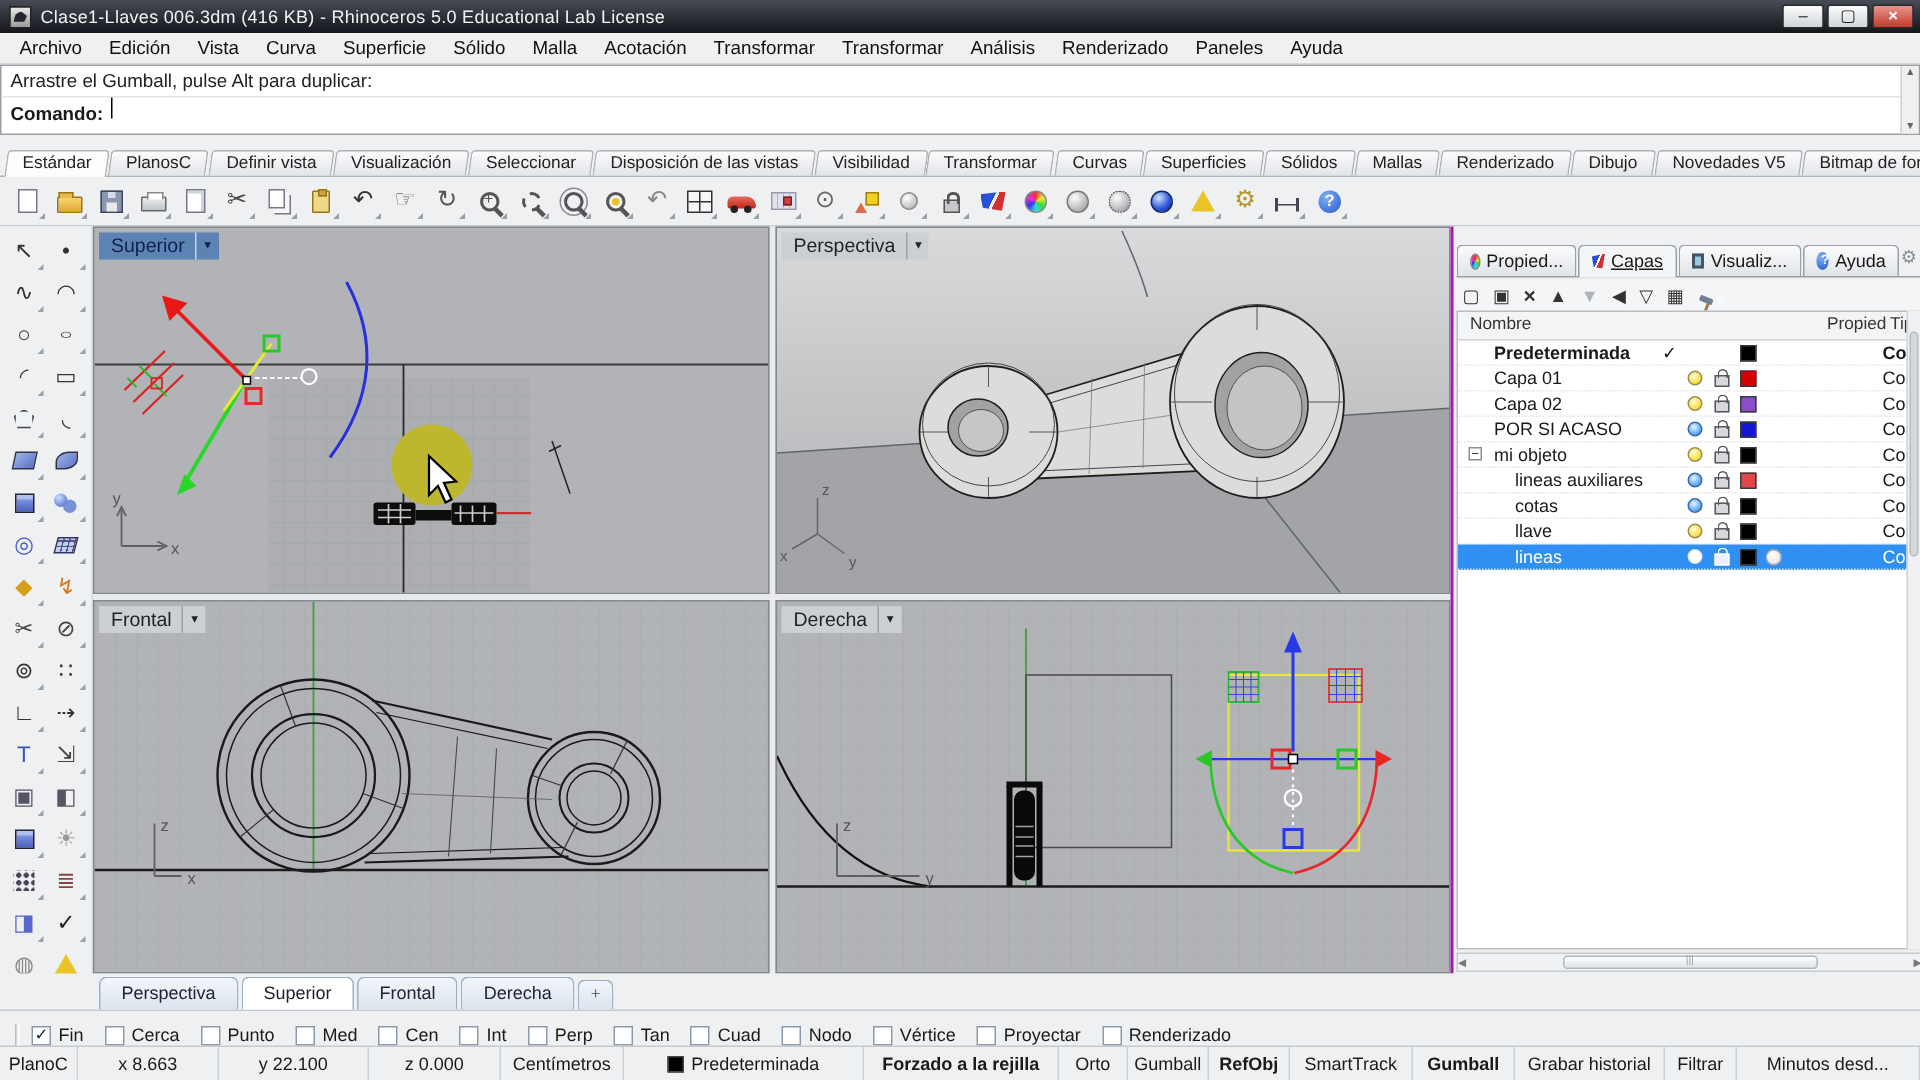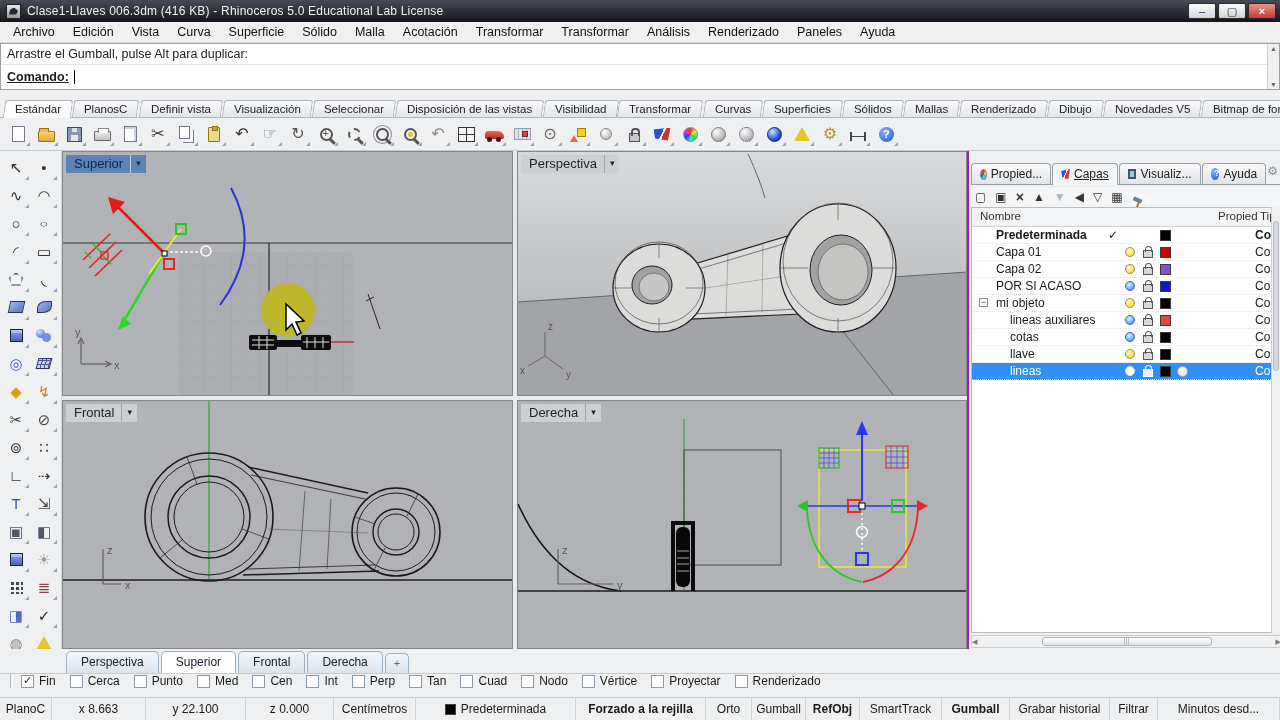--- a/index.html
+++ b/index.html
@@ -21,21 +21,21 @@
   .winbtn.close{background:linear-gradient(#e8948c,#c23b2e);color:#fff;font-weight:bold;}
 
   
   .menubar{position:absolute;left:0;top:22px;width:1280px;height:21px;background:#f0f0f0;
     border-bottom:1px solid #d8d8d8;display:flex;align-items:center;padding-left:4px;}
   .menu-item{padding:2px 9px;font-size:12.5px;color:#111;}
 
   
   .cmdwrap{position:absolute;left:0;top:43px;width:1280px;height:47px;background:#fff;border:1px solid #9aa0a6;}
   .cmdhist{height:21px;line-height:20px;padding-left:6px;border-bottom:1px solid #e4e4e4;font-size:12.5px;color:#222;}
-  .cmdline{height:24px;line-height:23px;padding-left:6px;font-size:12.5px;display:flex;align-items:center;text-decoration:underline;}
+  .cmdline{height:24px;line-height:23px;padding-left:6px;font-size:12.5px;display:flex;}
   .cmdline b{font-weight:700;margin-right:3px;}
   .caret{display:inline-block;width:1px;height:14px;background:#000;margin-left:2px;}
   .cmdscroll{position:absolute;right:1px;top:44px;width:12px;height:45px;background:#f0f0f0;border-left:1px solid #cfcfcf;
     display:flex;flex-direction:column;justify-content:space-between;align-items:center;font-size:7px;color:#666;padding:1px 0;}
 
   
   .tabrow{position:absolute;left:0;top:97px;width:1280px;height:21px;display:flex;align-items:flex-end;
     padding-left:4px;border-bottom:1px solid #b2b6ba;background:#eef0f2;}
   .ttab{padding:2px 10px 2px;margin-right:1px;border:1px solid #aeb2b8;border-bottom:none;border-radius:3px 3px 0 0;
     background:linear-gradient(#fbfbfc,#e2e5e9);font-size:11.5px;color:#222;white-space:nowrap;transform:skewX(-8deg);}
@@ -116,21 +116,21 @@
   
   .vptabs{position:absolute;left:0;top:649px;width:1280px;height:25px;background:#eef0f2;border-bottom:1px solid #c6cace;
     display:flex;align-items:flex-end;padding-left:66px;}
   .vptab{padding:3px 14px 4px;margin-right:2px;border:1px solid #9db0c4;border-bottom:none;border-radius:5px 5px 0 0;
     background:linear-gradient(#f2f6fa,#dbe4ed);font-size:12px;color:#223;}
   .vptab.active{background:#fff;}
   .vptab.add{padding:3px 8px 4px;color:#667;font-size:11px;}
 
   
   .osnap{position:absolute;left:0;top:674px;width:1280px;height:24px;background:#eef0f2;border-bottom:1px solid #c6cace;
-    display:flex;align-items:flex-start;gap:14px;padding-left:10px;font-size:12px;}
+    display:flex;align-items:flex-end;gap:14px;padding-left:10px;font-size:12px;}
   .grip{width:3px;height:14px;border-left:1px solid #b8bcc0;border-right:1px solid #fff;margin-right:-6px;}
   .osit{display:flex;align-items:center;gap:5px;}
   .cb{width:13px;height:13px;background:#fff;border:1px solid #8a9aac;position:relative;}
   .cb.checked::after{content:'✓';position:absolute;left:1px;top:-2px;font-size:11px;color:#223;font-weight:700;}
 
   
   .status{position:absolute;left:0;top:698px;width:1280px;height:22px;background:#eef0f2;display:flex;align-items:stretch;font-size:12px;}
   .stcell{display:flex;align-items:center;justify-content:center;gap:5px;border-right:1px solid #cdd1d5;
     padding:0 4px;white-space:nowrap;overflow:hidden;}
   .stcell.bold{font-weight:700;}

